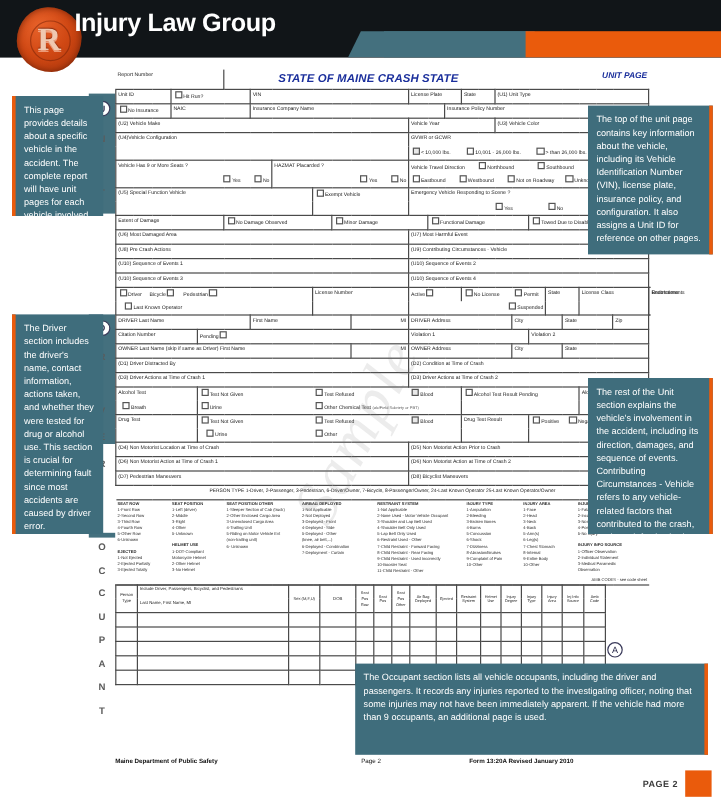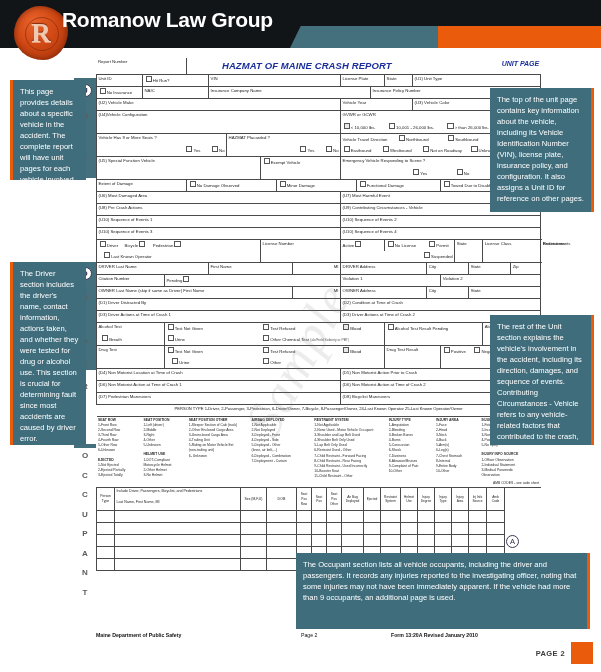--- a/index.html
+++ b/index.html
@@ -76,21 +76,21 @@
   <div class="hdr-teal"></div>
   <div class="hdr-teal2"></div>
   <div class="hdr-orange"></div>
 </div>
 <div class="logo">
   <div class="seal">
     <div class="seal-inner"></div>
     <div class="seal-r">R</div>
   </div>
 </div>
-<div class="brand">Romanow Law Group</div>
+<div class="brand">Injury Law Group</div>
 
 <div class="sideband" style="left:74px;top:78px;height:100px;"></div>
 <div class="sideband" style="left:74px;top:262px;height:108px;"></div>
 <div class="sideband" style="left:74px;top:444px;height:4px;"></div>
 
 <div class="sideletters" style="left:74px;top:84px;gap:14.5px;">
   <div class="circleL">U</div>
   <span>N</span>
   <span>I</span>
   <span>T</span>
@@ -143,21 +143,21 @@
         <col style="width:14px">
       <col style="width:14px">
         <col style="width:14px">
         <col style="width:14px">
         <col style="width:16px">
     </colgroup>
 
     <tbody>
         <tr>
       <td colspan="5" class="noL noTop">Report Number</td>
-      <td colspan="15" class="nb ttl">HAZMAT OF MAINE CRASH REPORT</td>
+      <td colspan="15" class="nb ttl">STATE OF MAINE CRASH STATE</td>
       <td colspan="8" class="nb unitpage">UNIT PAGE</td>
     </tr>
 
     <tr>
       <td colspan="3">Unit ID</td>
       <td colspan="3"><span class="cb"></span><span>Hit Run?</span></td>
       <td colspan="8">VIN</td>
       <td colspan="3">License Plate</td>
       <td colspan="2">State</td>
       <td colspan="9">(U1) Unit Type</td>

